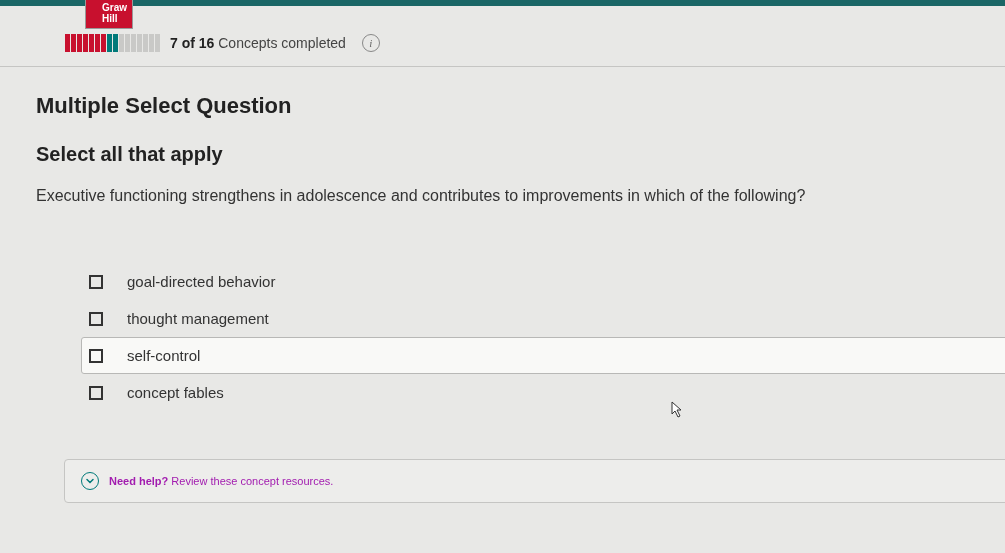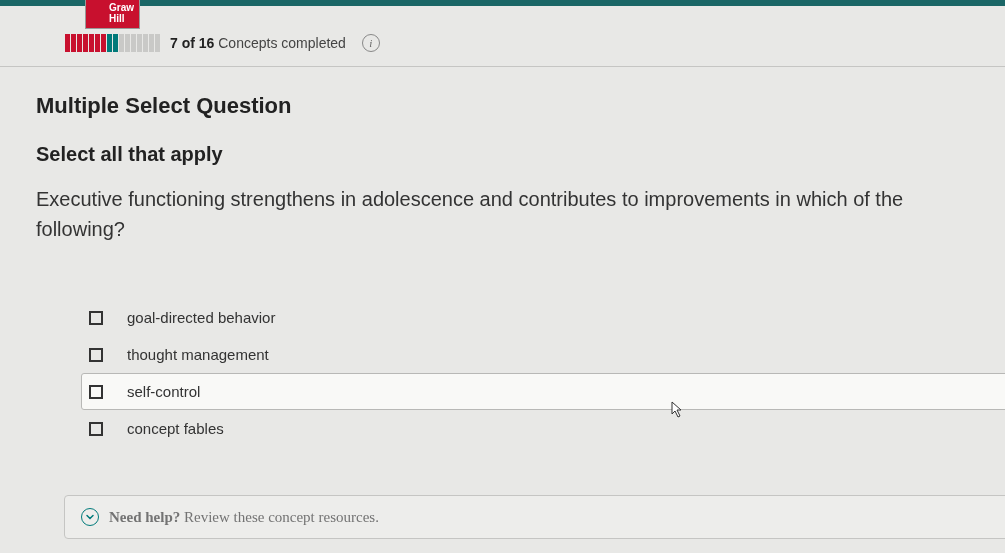--- a/index.html
+++ b/index.html
@@ -17,21 +17,21 @@
       width: 100%;
     }
     .brand-tag {
       position: absolute;
       top: 0;
       left: 85px;
       background: #c8102e;
       color: #fff;
       font-size: 10px;
       font-weight: bold;
-      padding: 2px 5px 4px 23px;
+      padding: 2px 5px 4px 16px;
       line-height: 1.1;
       border: 1px solid #999;
       border-top: none;
     }
     .progress-row {
       display: flex;
       align-items: center;
       padding: 28px 4px 14px 65px;
       border-bottom: 1px solid #c5c5c3;
       gap: 10px;
@@ -76,21 +76,21 @@
       color: #222;
       margin-bottom: 24px;
     }
     .q-instruct {
       font-size: 20px;
       font-weight: 700;
       color: #222;
       margin-bottom: 18px;
     }
     .q-stem {
-      font-size: 20px;
+      font-size: 16px;
       color: #333;
       line-height: 1.5;
       margin-bottom: 55px;
     }
     .options {
       padding-left: 45px;
     }
     .option {
       display: flex;
       align-items: center;
@@ -129,23 +129,22 @@
       width: 18px;
       height: 18px;
       border: 1.5px solid #007a7a;
       border-radius: 50%;
       display: inline-flex;
       align-items: center;
       justify-content: center;
     }
     .help-chevron svg { display: block; }
     .help-text {
-      font-size: 15px;
-      color: #737373;
-      font-family: Liberation Serif, serif;
+      font-size: 11px;
+      color: #a21caf;
     }
     .help-text b { font-weight: 700; }
     .cursor {
       position: absolute;
       top: 400px;
       left: 665px;
       pointer-events: none;
     }
   </style>
 </head>

